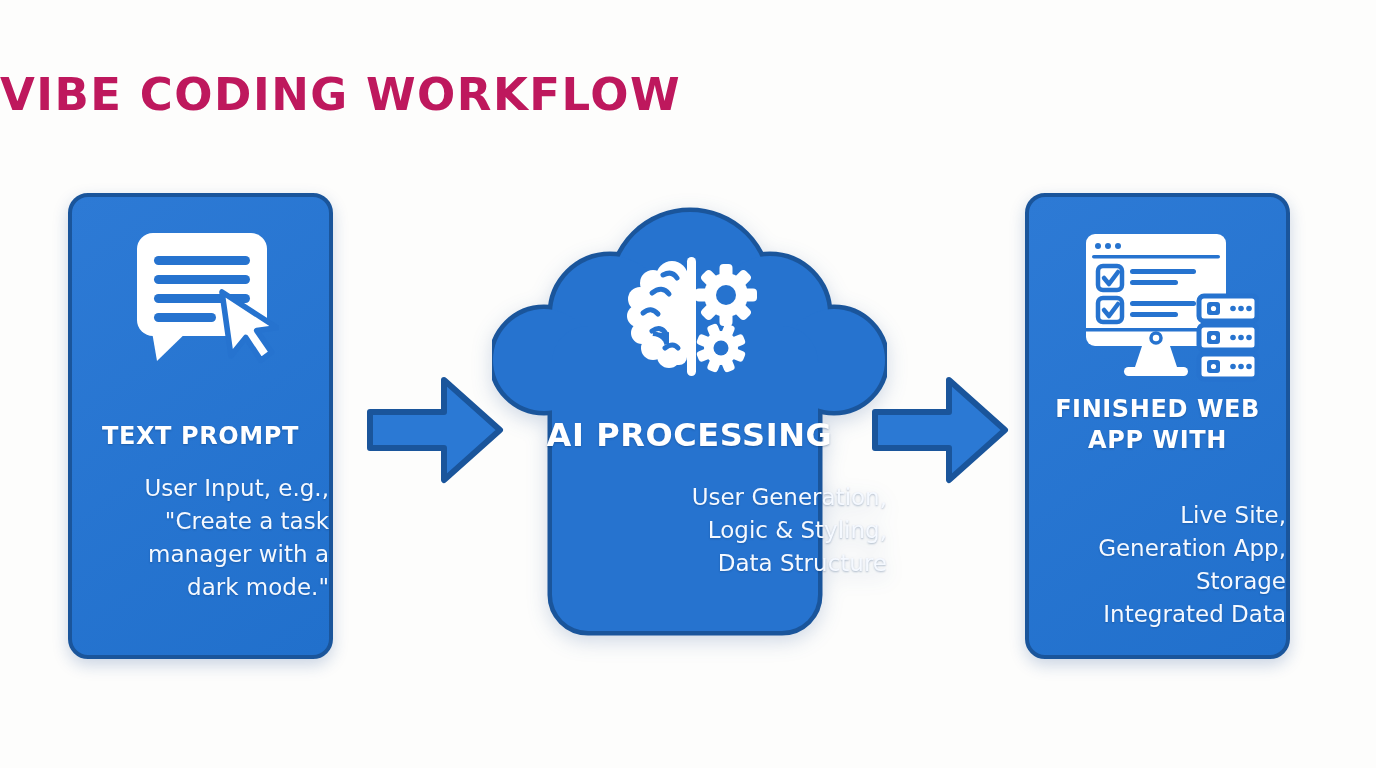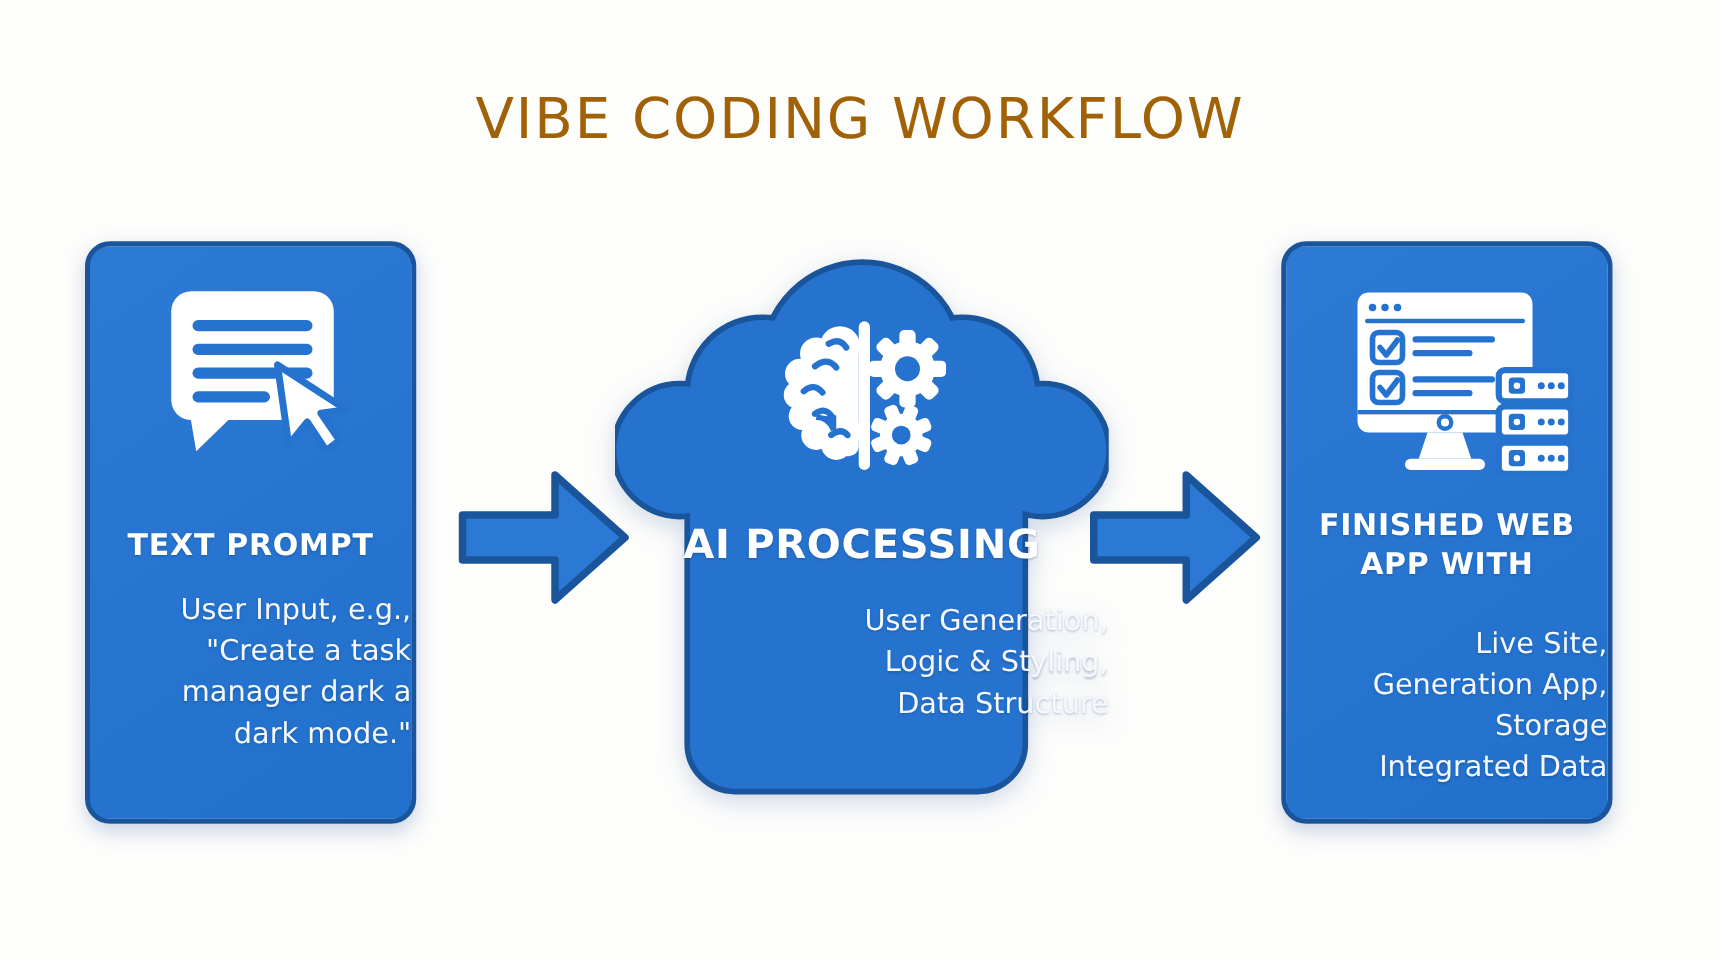--- a/index.html
+++ b/index.html
@@ -10,25 +10,25 @@
     height: 768px;
     background: #fdfdfc;
     overflow: hidden;
     font-family: "DejaVu Sans", "Liberation Sans", sans-serif;
   }
   .page-title {
     position: absolute;
     top: 68px;
     left: 0;
     width: 100%;
-    text-align: center;
+    text-align: left;
     font-size: 45px;
-    font-weight: normal;
+    font-weight: bold;
     letter-spacing: 1.5px;
-    color: #a16207;
+    color: #be185d;
   }
   .stage-card {
     position: absolute;
     width: 265px;
     height: 466px;
     background: linear-gradient(145deg, #2d7ad5, #2170cc);
     border: 4px solid #1a559b;
     border-radius: 20px;
     box-shadow: 0 6px 16px rgba(25, 70, 140, 0.22);
   }
@@ -86,21 +86,21 @@
       <g transform="translate(88,62) rotate(-8) scale(2.15)">
         <path d="M0 0 L0 30 L8 22.5 L13.5 34 L19 31 L13.5 20 L23 20 Z" fill="#ffffff" stroke="#2673cf" stroke-width="2.6" stroke-linejoin="round"></path>
       </g>
     </svg>
     <div class="stage-heading" style="top:224px;">
       <div>TEXT PROMPT</div>
     </div>
     <div class="stage-body" style="top:275px;">
       <div>User Input, e.g.,</div>
       <div>"Create a task</div>
-      <div>manager dark a</div>
+      <div>manager with a</div>
       <div>dark mode."</div>
     </div>
   </div>
 
   <svg class="connector" style="left:366px; top:374px;" width="140" height="112" viewBox="0 0 140 112">
     <polygon points="4,38 78,38 78,6 134,56 78,106 78,74 4,74" fill="#2b79d4" stroke="#1a559b" stroke-width="6" stroke-linejoin="round"></polygon>
   </svg>
 
   <div class="cloud-stage">
     <svg class="cloud-svg" width="395" height="432" viewBox="0 0 395 432">
@@ -224,21 +224,21 @@
         <circle cx="165" cy="105.5" r="2.8" fill="#2673cf"></circle>
 
         <rect x="115" y="122" width="58" height="25" rx="5" fill="#ffffff" stroke="#2673cf" stroke-width="5"></rect>
         <rect x="123" y="128" width="13" height="13" rx="3" fill="#2673cf"></rect>
         <circle cx="129.5" cy="134.5" r="2.6" fill="#ffffff"></circle>
         <circle cx="149" cy="134.5" r="2.8" fill="#2673cf"></circle>
         <circle cx="157" cy="134.5" r="2.8" fill="#2673cf"></circle>
         <circle cx="165" cy="134.5" r="2.8" fill="#2673cf"></circle>
       </g>
     </svg>
-    <div class="stage-heading" style="top:208px;">
+    <div class="stage-heading" style="top:197px;">
       <div>FINISHED WEB</div>
       <div>APP WITH</div>
     </div>
     <div class="stage-body" style="top:302px;">
       <div>Live Site,</div>
       <div>Generation App,</div>
       <div>Storage</div>
       <div>Integrated Data</div>
     </div>
   </div>

